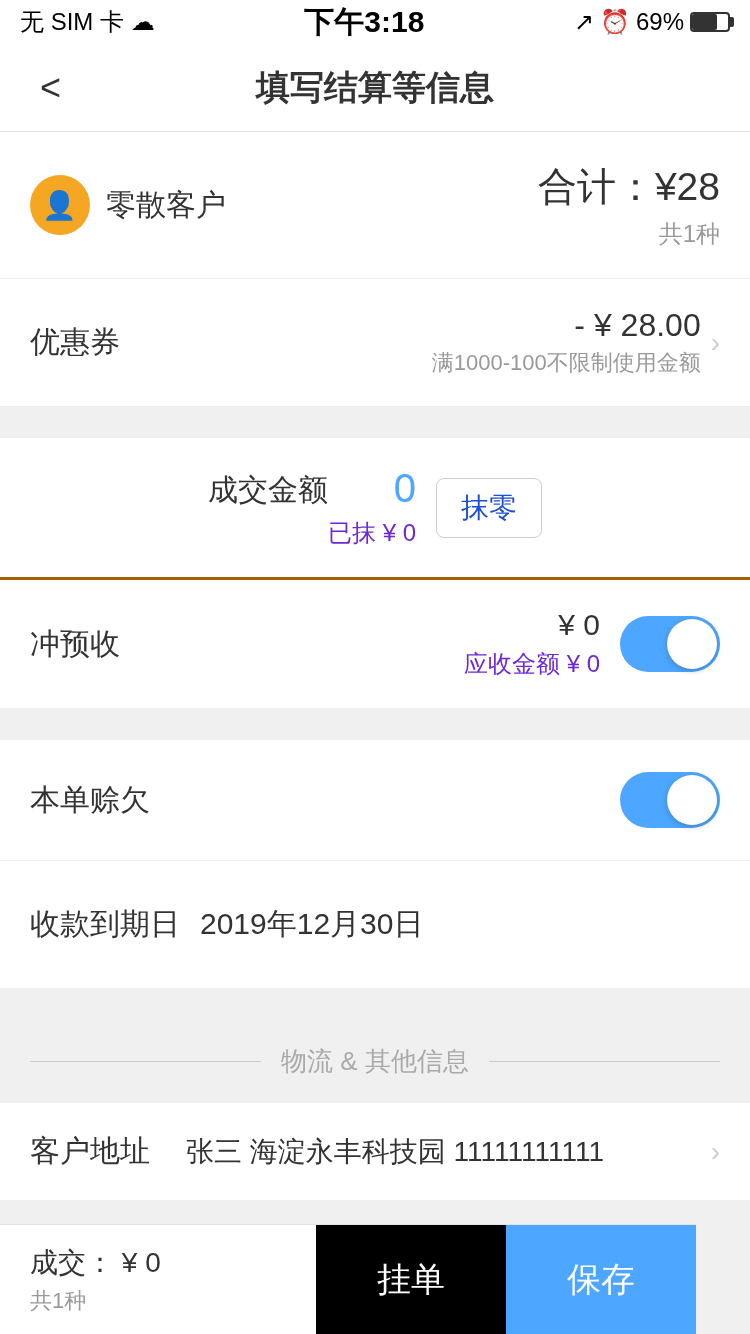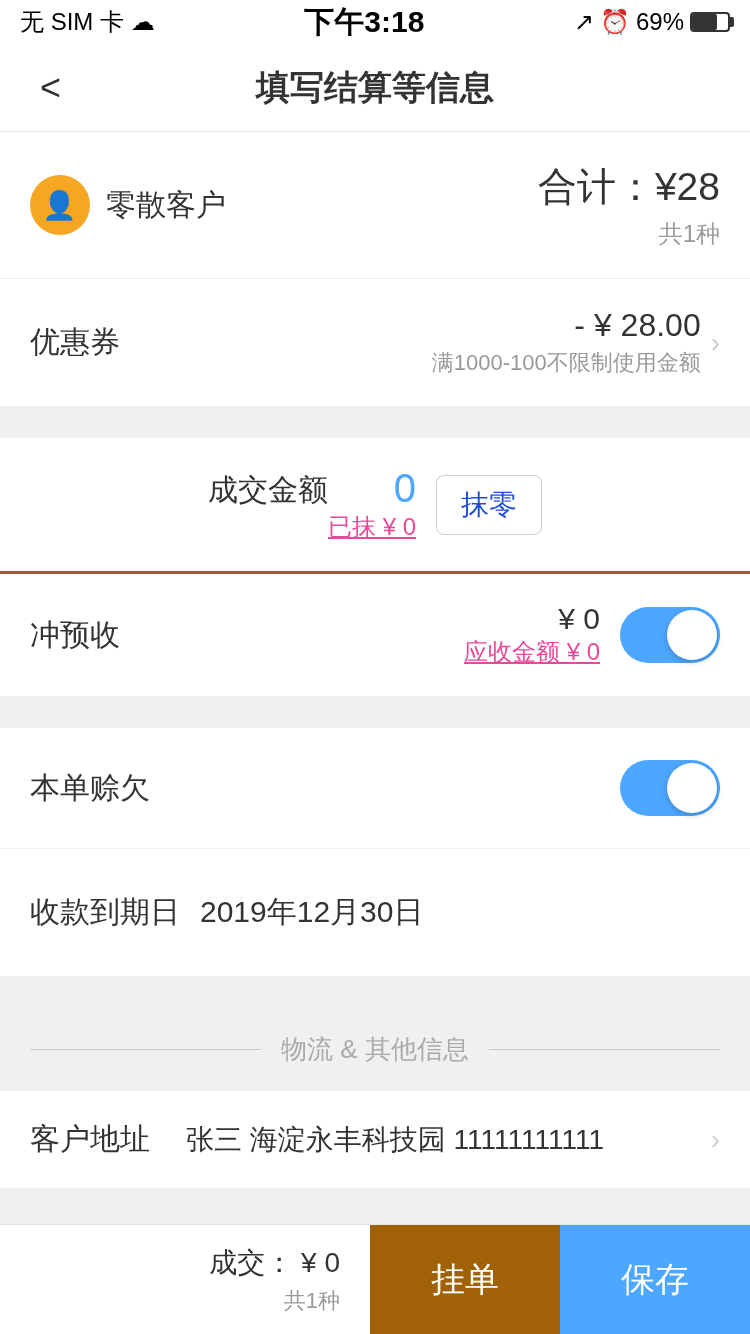--- a/index.html
+++ b/index.html
@@ -110,21 +110,21 @@
       align-items: flex-start;
       justify-content: center;
       padding: 28px 30px;
       border-bottom: 3px solid #a16207;
       background: #fff;
     }
     .field-label { font-size: 30px; color: #333; padding-top: 4px; }
     .field-right { display: flex; align-items: center; gap: 20px; }
     .field-value-blue { font-size: 40px; color: #4da6ff; font-weight: 400; }
     .field-value-normal { font-size: 30px; color: #333; text-align: right; }
-    .field-sub { font-size: 24px; color: #ec4899; text-align: right; margin-top: 0; text-decoration: underline; }
+    .field-sub { font-size: 24px; color: #6d28d9; text-align: right; margin-top: 6px; }
     .field-value-wrap { text-align: right; }
 
     
     .round-zero-btn {
       border: 1px solid #ccc;
       border-radius: 8px;
       padding: 10px 24px;
       font-size: 28px;
       color: #1d4ed8;
       background: #fff;
@@ -200,40 +200,39 @@
     .address-value { font-size: 28px; color: #333; flex: 1; }
 
     
     .empty-space { background: #f0f0f0; flex: 1; min-height: 200px; }
 
     
     .bottom-bar {
       position: fixed;
       bottom: 0;
       left: 0;
-      width: 750px;
+      width: 696px;
       height: 110px;
       display: flex;
       align-items: stretch;
       background: #fff;
       border-top: 1px solid #e5e5e5;
-      text-align: right;
     }
     .bottom-summary {
       flex: 1;
       display: flex;
       flex-direction: column;
       justify-content: center;
       padding: 0 30px;
     }
     .bottom-summary-line1 { font-size: 28px; color: #333; }
     .bottom-summary-line2 { font-size: 22px; color: #999; margin-top: 4px; }
     .bottom-hang-btn {
       width: 190px;
-      background: #a16207;
+      background: #000000;
       display: flex;
       align-items: center;
       justify-content: center;
       font-size: 34px;
       color: #fff;
       font-weight: 500;
       cursor: pointer;
     }
     .bottom-save-btn {
       width: 190px;

